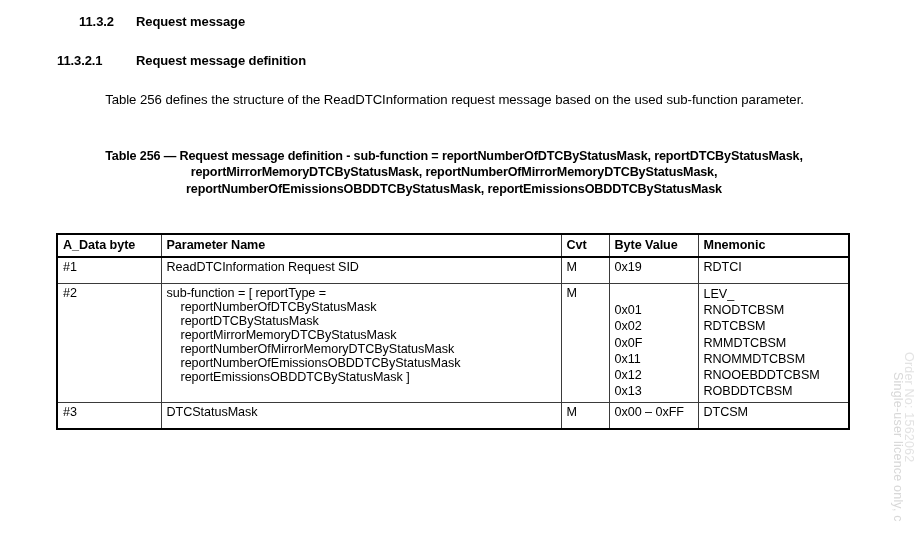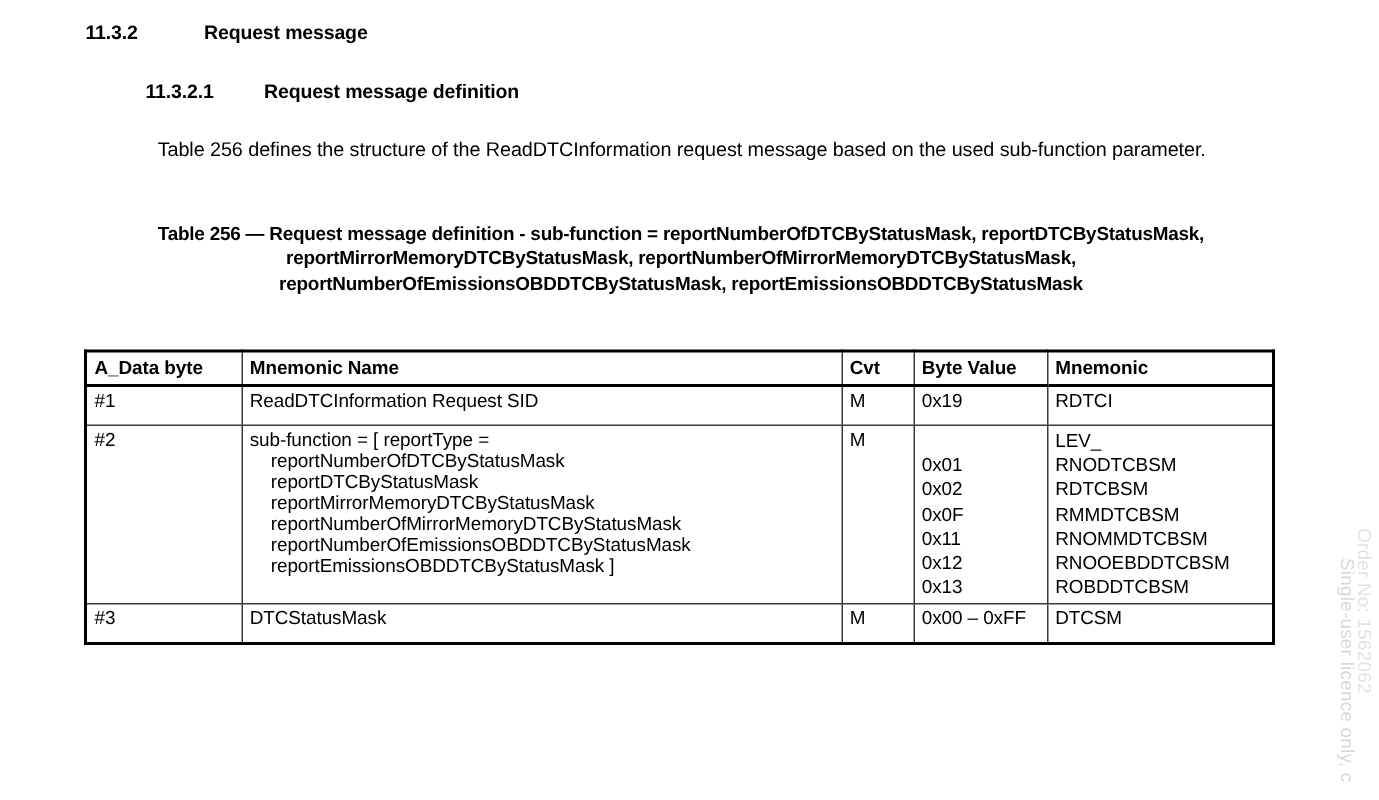--- a/index.html
+++ b/index.html
@@ -29,22 +29,22 @@
     left: 57px;
     font-weight: bold;
     font-size: 13.0px;
     letter-spacing: -0.1px;
     white-space: nowrap;
   }
   .heading .num {
     display: inline-block;
     width: 79px;
   }
-  #h-1132 { top: 14px; }
-  #h-11321 { top: 53px; margin-left: 40px; }
+  #h-1132 { top: 14px; text-align: center; }
+  #h-11321 { top: 53px; }
 
   
   .para {
     position: absolute;
     left: 57px;
     width: 795px;
     font-size: 13.2px;
     line-height: 19px;
     text-align: center;
     letter-spacing: -0.05px;
@@ -154,21 +154,21 @@
       <colgroup>
         <col class="c-byte">
           <col class="c-param">
           <col class="c-cvt">
           <col class="c-bval">
           <col class="c-mnem">
       </colgroup>
       <tbody>
         <tr class="hdr">
           <th>A_Data byte</th>
-          <th>Mnemonic Name</th>
+          <th>Parameter Name</th>
           <th>Cvt</th>
           <th>Byte Value</th>
           <th>Mnemonic</th>
         </tr>
 
         <tr class="row-h1">
           <td class="center">#1</td>
           <td>ReadDTCInformation Request SID</td>
           <td class="center">M</td>
           <td class="center">0x19</td>

